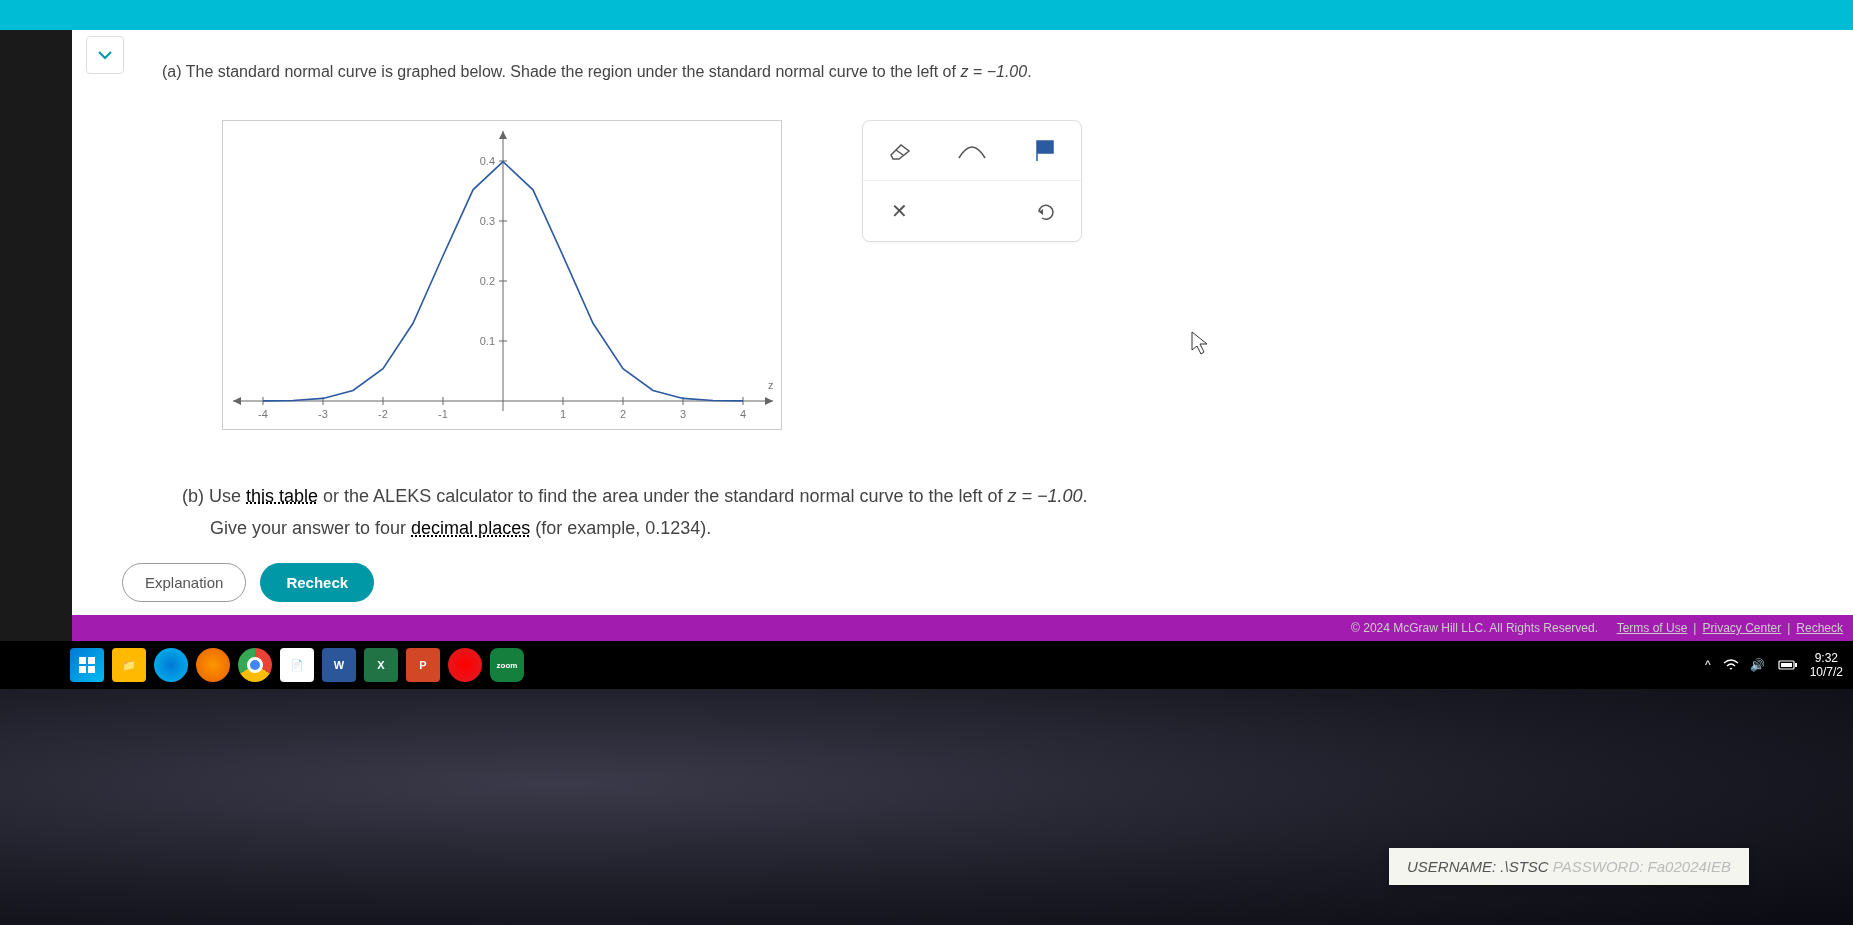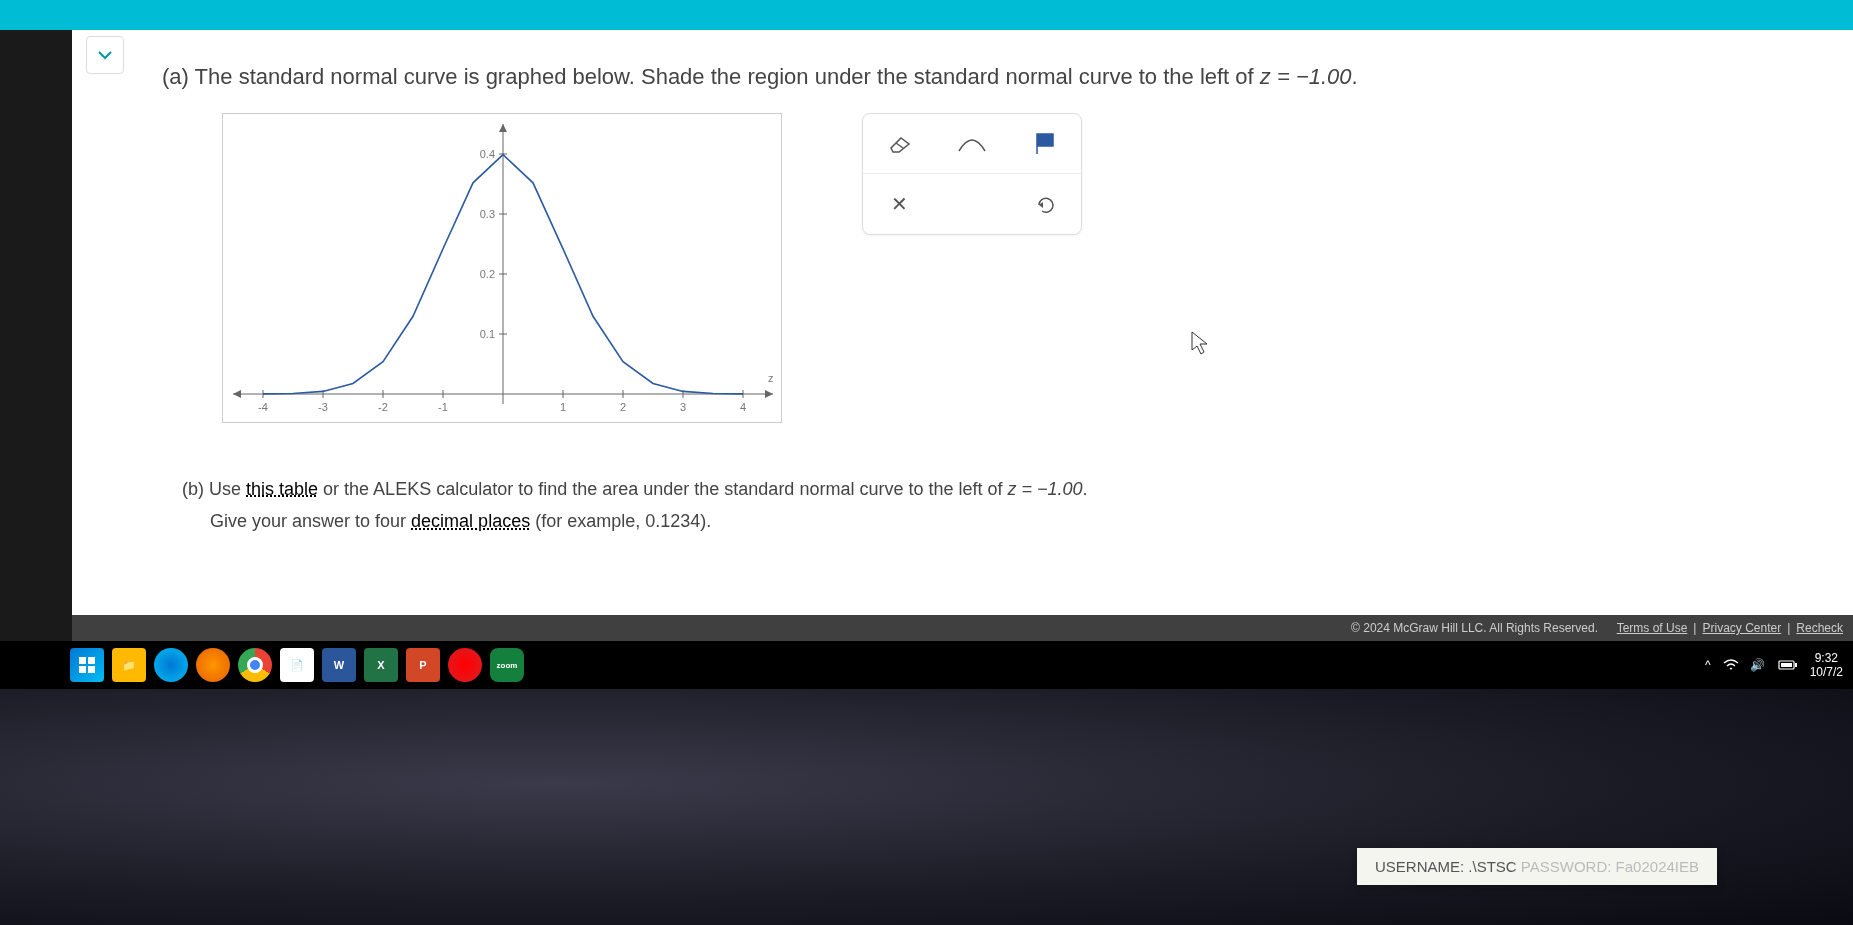--- a/index.html
+++ b/index.html
@@ -1,41 +1,41 @@
 <!DOCTYPE html>
 <html><head>
 <meta charset="utf-8">
 <style>
 * { margin: 0; padding: 0; box-sizing: border-box; }
 body { font-family: Arial, Helvetica, sans-serif; background: #1a1a1a; width: 1853px; height: 925px; overflow: hidden; position: relative; }
 .top-bar { background: #00bcd4; height: 30px; width: 100%; position: absolute; top: 0; }
 .content-area { background: #fff; position: absolute; top: 30px; left: 72px; right: 0; height: 590px; padding: 30px 50px; }
 .dropdown-toggle { position: absolute; top: 36px; left: 86px; width: 38px; height: 38px; background: #fff; border: 1px solid #ddd; border-radius: 4px; display: flex; align-items: center; justify-content: center; cursor: pointer; }
 .dropdown-toggle svg { width: 16px; height: 10px; }
-.question-text { color: #444; font-size: 22px; margin-left: 40px; margin-bottom: 20px; line-height: 1.5; }
+.question-text { color: #444; font-size: 16px; margin-left: 40px; margin-bottom: 36px; line-height: 1.5; }
 .graph-row { display: flex; align-items: flex-start; gap: 40px; margin-left: 100px; }
 .graph-box { border: 1px solid #ccc; width: 560px; height: 310px; position: relative; background: #fff; }
 .toolbox { border: 1px solid #ddd; border-radius: 8px; width: 220px; padding: 0; margin-left: 40px; box-shadow: 0 1px 3px rgba(0,0,0,0.05); }
 .tool-row { display: flex; justify-content: space-around; align-items: center; height: 60px; border-bottom: 1px solid #eee; }
 .tool-row:last-child { border-bottom: none; }
 .tool-btn { width: 40px; height: 40px; display: flex; align-items: center; justify-content: center; cursor: pointer; color: #555; }
 .part-b { margin-top: 50px; margin-left: 60px; color: #444; font-size: 18px; line-height: 1.8; }
 .link { color: #000000; text-decoration: underline dotted; }
 .button-row { position: absolute; bottom: 18px; left: 50px; display: flex; gap: 14px; }
 .btn-outline { border: 1px solid #999; background: #fff; color: #555; padding: 10px 22px; border-radius: 22px; font-size: 15px; cursor: pointer; }
 .btn-primary { border: none; background: #0097a7; color: #fff; padding: 10px 26px; border-radius: 22px; font-size: 15px; font-weight: bold; cursor: pointer; }
-.footer-bar { position: absolute; top: 615px; left: 72px; right: 0; height: 26px; background: #404040; color: #ccc; font-size: 12px; display: flex; justify-content: flex-end; align-items: center; padding-right: 10px; gap: 6px; }
+.footer-bar { position: absolute; top: 615px; left: 72px; right: 0; height: 26px; background: #a21caf; color: #ccc; font-size: 12px; display: flex; justify-content: flex-end; align-items: center; padding-right: 10px; gap: 6px; }
 .footer-bar a { color: #ccc; text-decoration: underline; }
 .taskbar { position: absolute; top: 641px; left: 0; right: 0; height: 48px; background: #000; display: flex; align-items: center; padding: 0 10px; }
 .taskbar-left { display: flex; gap: 8px; align-items: center; margin-left: 60px; }
 .task-icon { width: 34px; height: 34px; border-radius: 4px; display: flex; align-items: center; justify-content: center; font-size: 11px; font-weight: bold; color: #fff; }
 .tray { margin-left: auto; display: flex; align-items: center; gap: 12px; color: #fff; font-size: 12px; }
 .tray-time { text-align: center; line-height: 1.2; }
 .cursor-arrow { position: absolute; top: 330px; left: 1190px; }
-.sticky-note { position: absolute; bottom: 40px; right: 136px; background: #f5f5f0; color: #555; padding: 10px 18px; font-size: 15px; box-shadow: 0 2px 8px rgba(0,0,0,0.3); }
+.sticky-note { position: absolute; bottom: 40px; right: 104px; background: #f5f5f0; color: #555; padding: 10px 18px; font-size: 15px; box-shadow: 0 2px 8px rgba(0,0,0,0.3); font-style: italic; }
 .desk-bg { position: absolute; top: 689px; left: 0; right: 0; bottom: 0; background: radial-gradient(ellipse at 30% 40%, #3a3a4a 0%, #1a1a24 60%, #0a0a12 100%); }
 svg { display: block; }
 </style>
 </head>
 <body>
 
 <div class="top-bar"></div>
 
 <div class="content-area">
 
@@ -125,20 +125,24 @@
       </div>
     </div>
   </div>
 
   <div class="part-b">
     <span>(b)</span>
     <span>Use </span><a class="link">this table</a><span> or the ALEKS calculator to find the area under the standard normal curve to the left of </span><span style="font-style:italic;">z = −1.00</span><span>.</span><br>
     <span style="margin-left:28px;margin-top:22px;">Give your answer to four </span><a class="link">decimal places</a><span> (for example, 0.1234).</span>
   </div>
 
+  <div class="button-row">
+    <button class="btn-outline">Explanation</button>
+    <button class="btn-primary">Recheck</button>
+  </div>
 </div>
 
 <div class="dropdown-toggle">
   <svg viewBox="0 0 16 10">
       <path d="M2 2 L8 8 L14 2" fill="none" stroke="#0097a7" stroke-width="2"></path>
     </svg>
 </div>
 
 <div class="footer-bar">
   <span>© 2024 McGraw Hill LLC. All Rights Reserved.</span>&nbsp;&nbsp;

